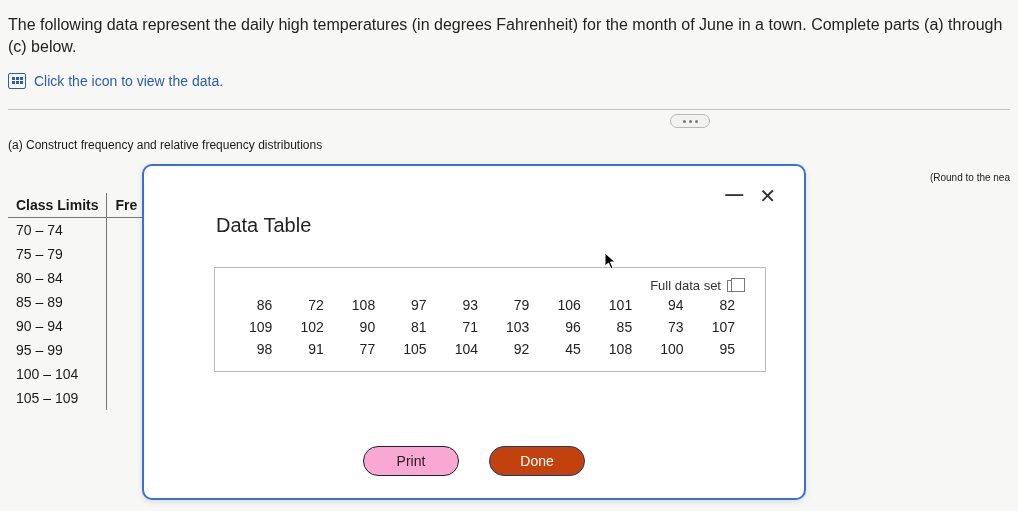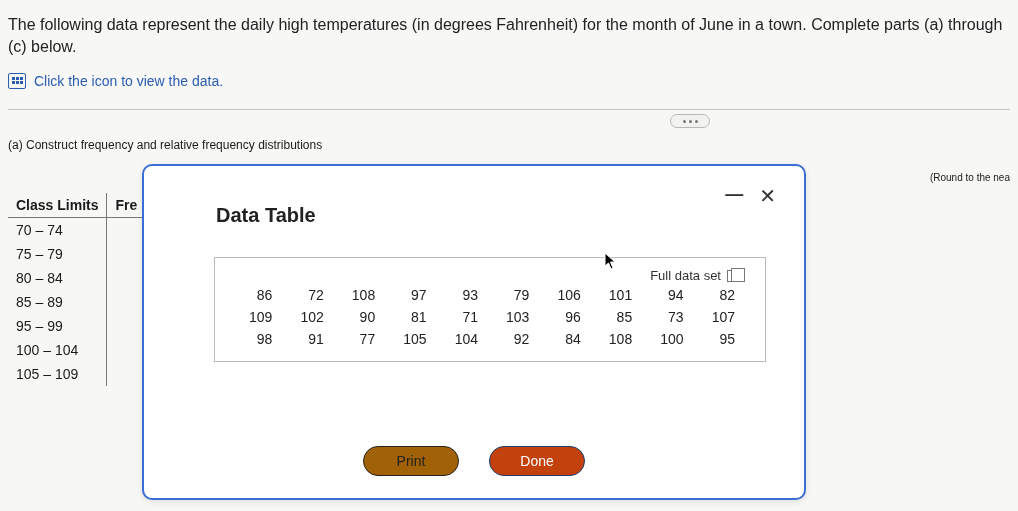--- a/index.html
+++ b/index.html
@@ -114,23 +114,22 @@
       padding: 18px 28px 18px 60px;
     }
     .modal-header {
       display: flex;
       justify-content: space-between;
       align-items: flex-start;
     }
     .modal-title {
       font-size: 20px;
       color: #222;
-      margin-top: 20px;
+      margin-top: 30px;
       margin-left: 12px;
-      font-weight: bold;
     }
     .modal-controls {
       display: flex;
       gap: 16px;
       font-size: 18px;
       color: #333;
     }
     .modal-controls span { cursor: pointer; }
     .minimize { font-weight: bold; }
     .close { font-weight: normal; font-size: 20px; }
@@ -189,21 +188,21 @@
       min-width: 96px;
       height: 30px;
       border-radius: 16px;
       font-size: 14px;
       display: flex;
       align-items: center;
       justify-content: center;
       cursor: pointer;
     }
     .btn-print {
-      background: #a16207;
+      background: #f9a8d4;
       border: 1.5px solid #222;
       color: #222;
     }
     .btn-done {
       background: #c2410c;
       border: 1.5px solid #1d3b6e;
       color: #fff;
     }
     .cursor {
       position: absolute;
@@ -257,20 +256,24 @@
       <tr>
           <td>75 – 79</td>
           <td></td>
         </tr>
       <tr>
           <td>80 – 84</td>
           <td></td>
         </tr>
       <tr>
           <td>85 – 89</td>
+          <td></td>
+        </tr>
+      <tr>
+          <td>90 – 94</td>
           <td></td>
         </tr>
       <tr>
           <td>95 – 99</td>
           <td></td>
         </tr>
       <tr>
           <td>100 – 104</td>
           <td></td>
         </tr>
@@ -316,21 +319,21 @@
         <span>96</span>
         <span>85</span>
         <span>73</span>
         <span>107</span>
       <span>98</span>
         <span>91</span>
         <span>77</span>
         <span>105</span>
         <span>104</span>
         <span>92</span>
-        <span>84</span>
+        <span>45</span>
         <span>108</span>
         <span>100</span>
         <span>95</span>
     </div>
   </div>
 
   <div class="modal-buttons">
     <div class="btn btn-print">Print</div>
     <div class="btn btn-done">Done</div>
   </div>

